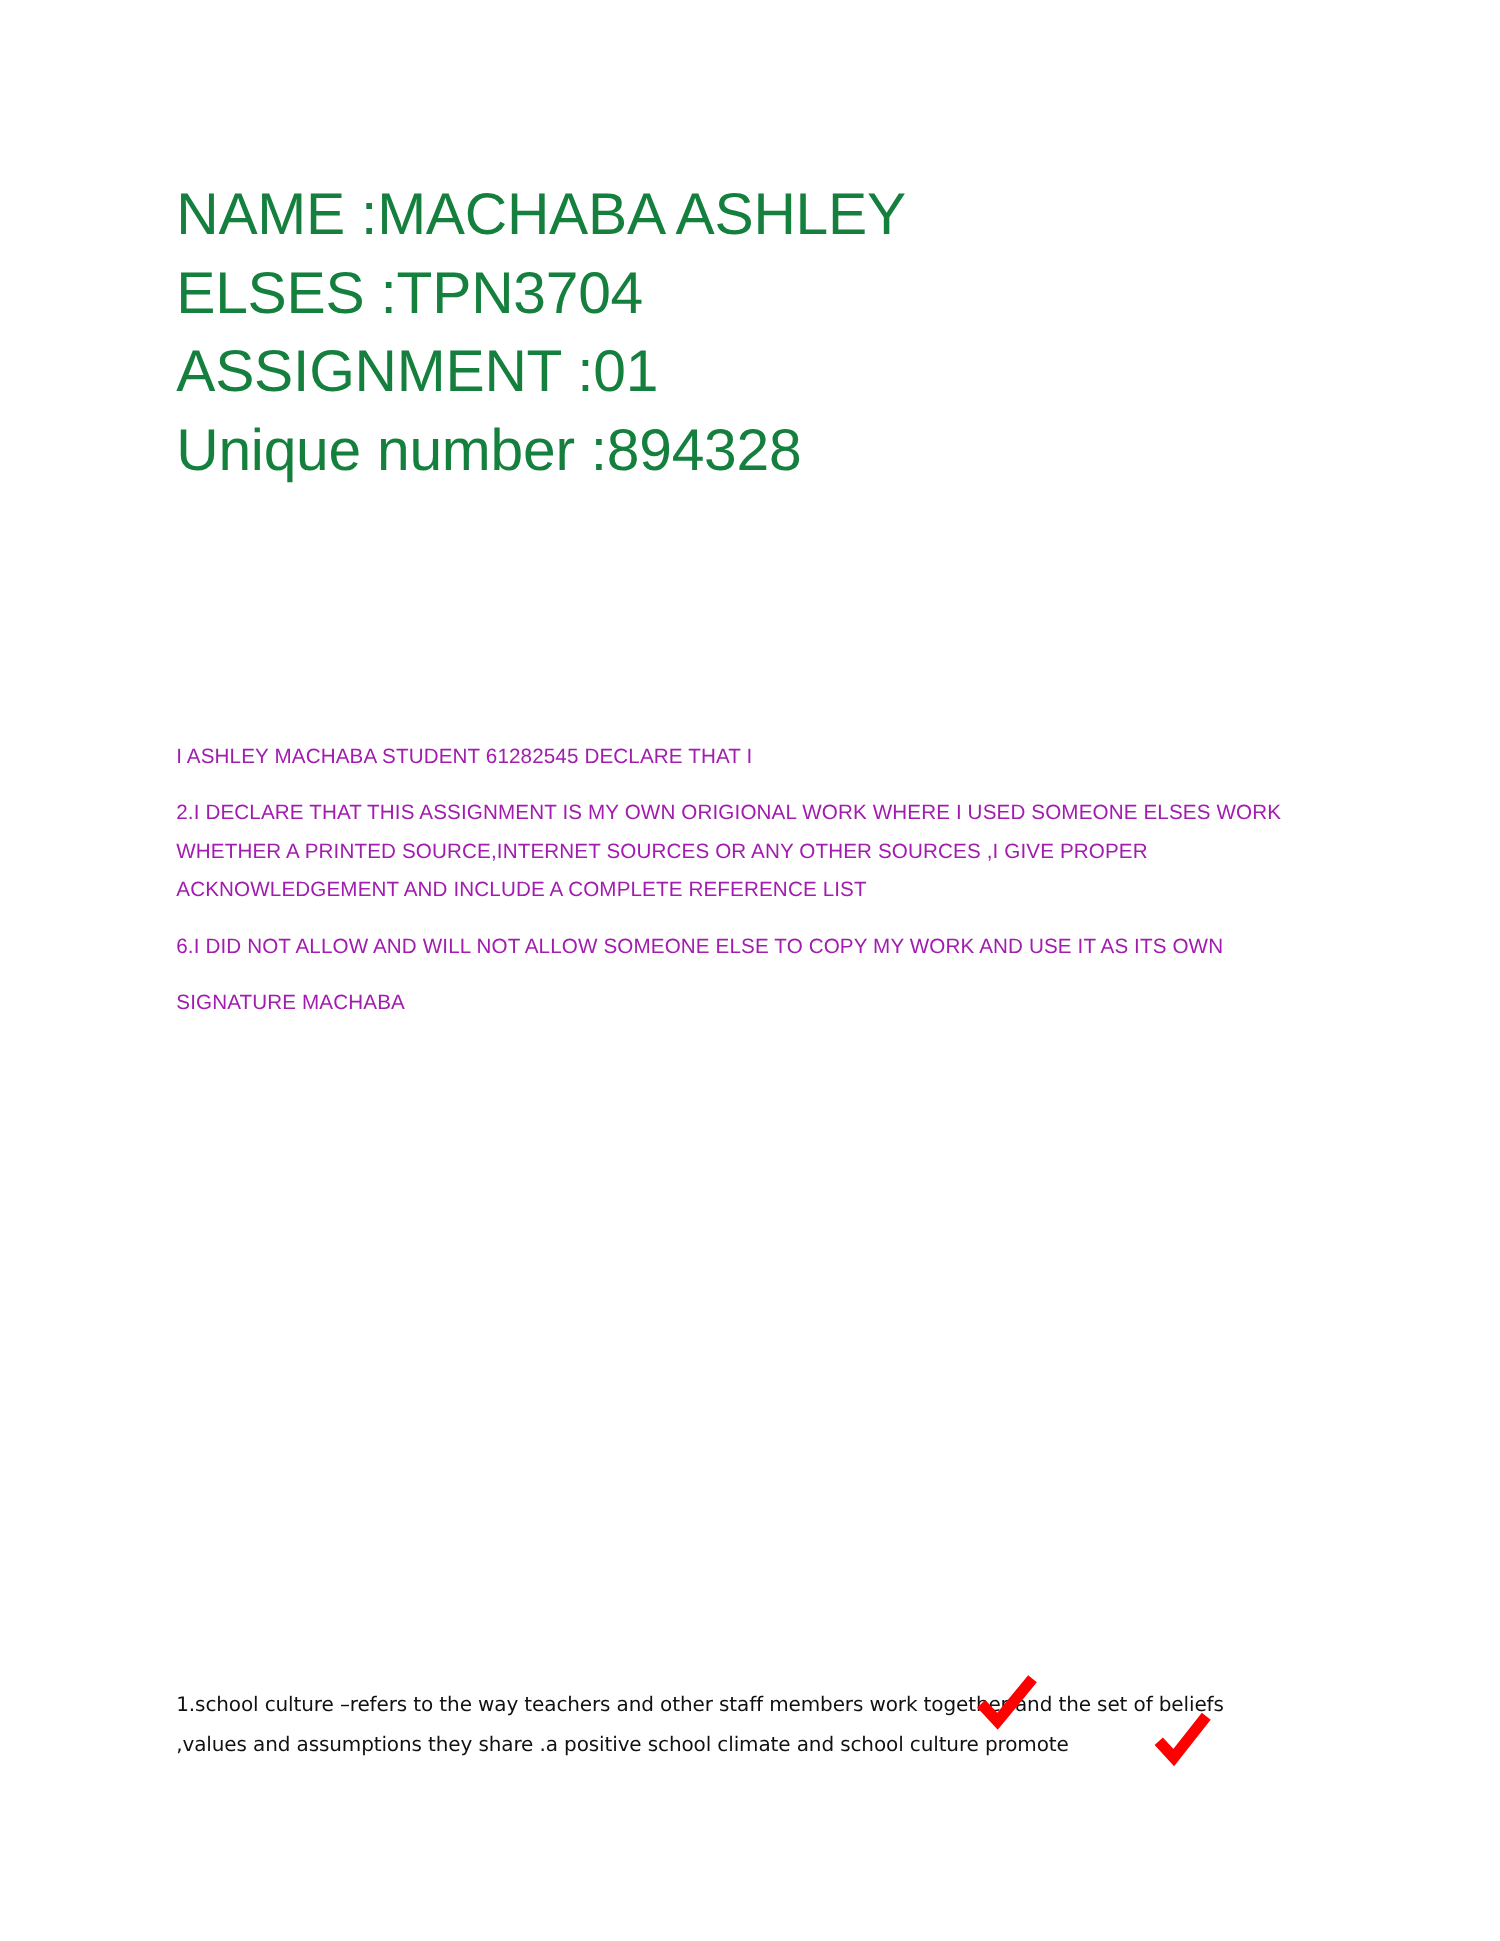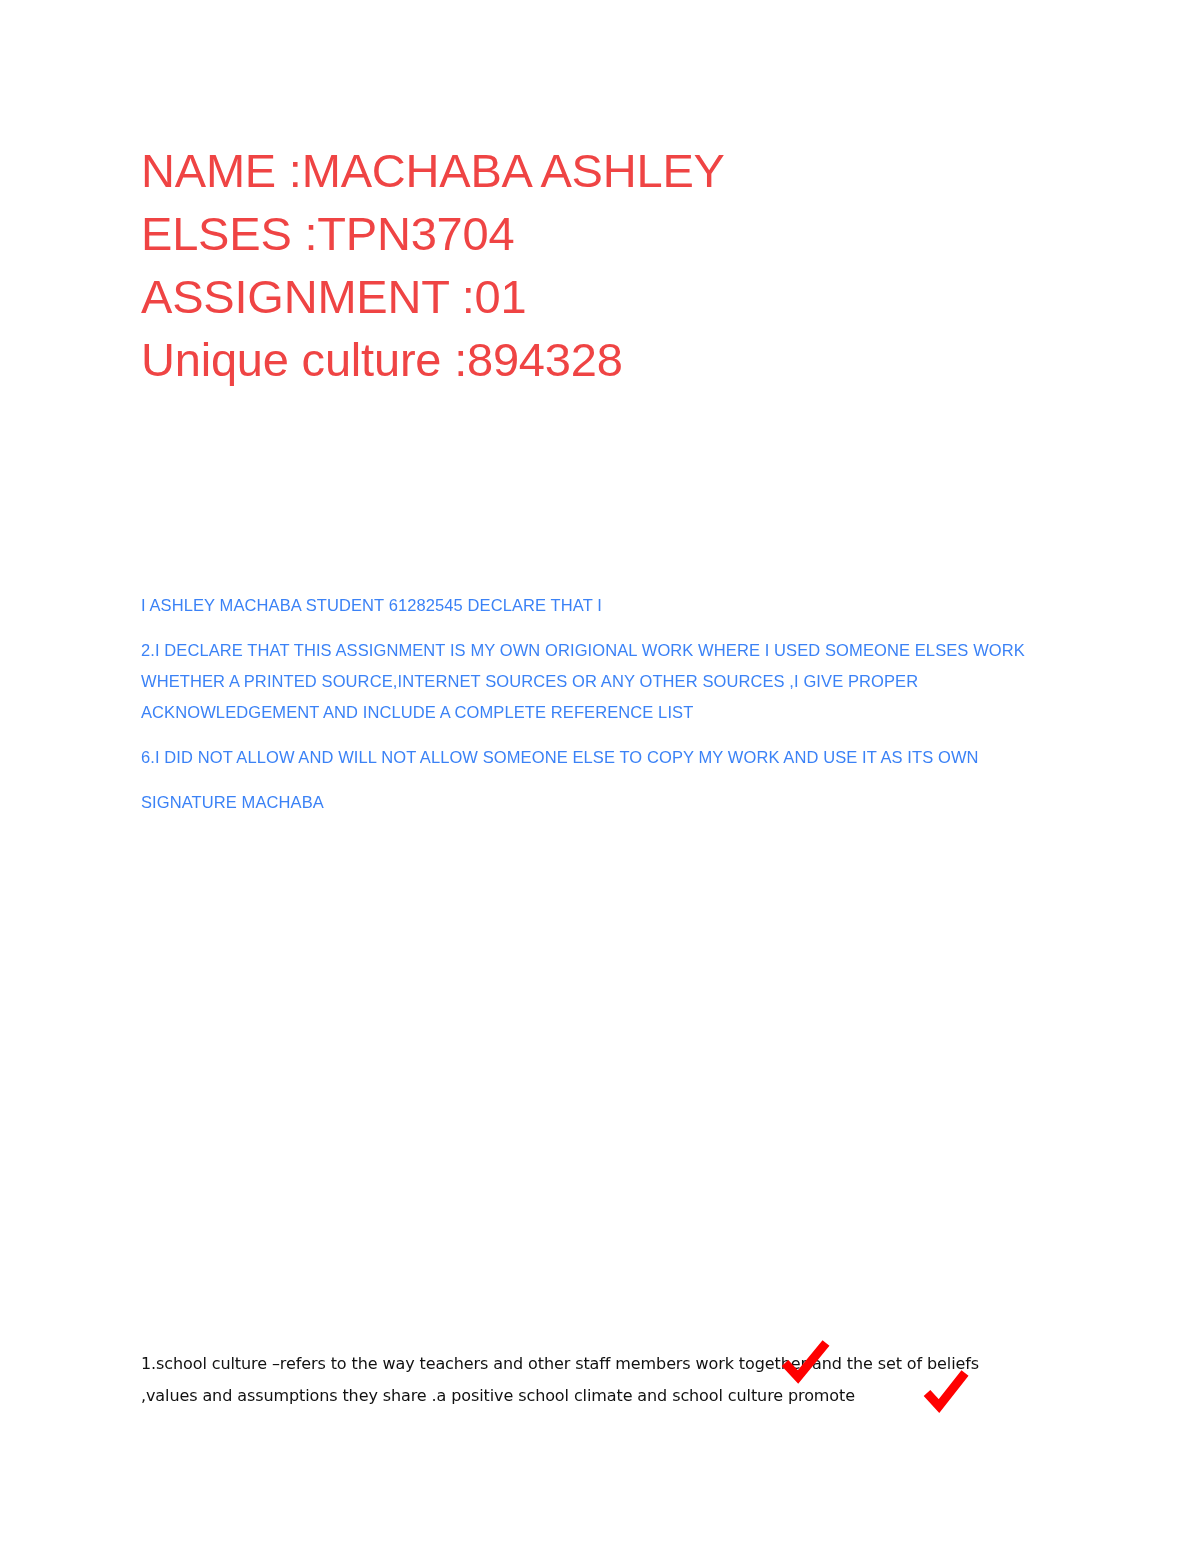--- a/index.html
+++ b/index.html
@@ -30,37 +30,37 @@
     left: 141px;
     top: 139px;
     width: 960px;
   }
   .heading-line {
     font-size: 47px;
     line-height: 63px;
     font-weight: 400;
     letter-spacing: -0.2px;
     white-space: pre;
-    color: #ef4444;
+    color: #15803d;
   }
 
   
   .declaration-block {
     position: absolute;
     left: 141px;
     top: 590px;
     width: 915px;
   }
   .decl-para {
     font-size: 16.5px;
     line-height: 31px;
     font-weight: 400;
     letter-spacing: 0.1px;
     margin: 0 0 14px 0;
-    color: #3b82f6;
+    color: #a21caf;
     text-align: left;
   }
   .decl-para:last-child { margin-bottom: 0; }
 
   
   .body-block {
     position: absolute;
     left: 141px;
     top: 1348px;
     width: 890px;
@@ -96,21 +96,21 @@
 </style>
 </head>
 <body>
 
 <div class="page">
 
   <div class="heading-block">
     <div class="heading-line">NAME :MACHABA ASHLEY</div>
     <div class="heading-line">ELSES :TPN3704</div>
     <div class="heading-line">ASSIGNMENT :01</div>
-    <div class="heading-line">Unique culture :894328</div>
+    <div class="heading-line">Unique number :894328</div>
   </div>
 
   <div class="declaration-block">
     <p class="decl-para">I ASHLEY MACHABA STUDENT 61282545 DECLARE THAT I</p>
     <p class="decl-para">2.I DECLARE THAT THIS ASSIGNMENT IS MY OWN ORIGIONAL WORK WHERE I USED SOMEONE ELSES WORK WHETHER A PRINTED SOURCE,INTERNET SOURCES OR ANY OTHER SOURCES ,I GIVE PROPER ACKNOWLEDGEMENT AND INCLUDE A COMPLETE REFERENCE LIST</p>
     <p class="decl-para">6.I DID NOT ALLOW AND WILL NOT ALLOW SOMEONE ELSE TO COPY MY WORK AND USE IT AS ITS OWN</p>
     <p class="decl-para">SIGNATURE  MACHABA</p>
   </div>
 
   <div class="body-block">

